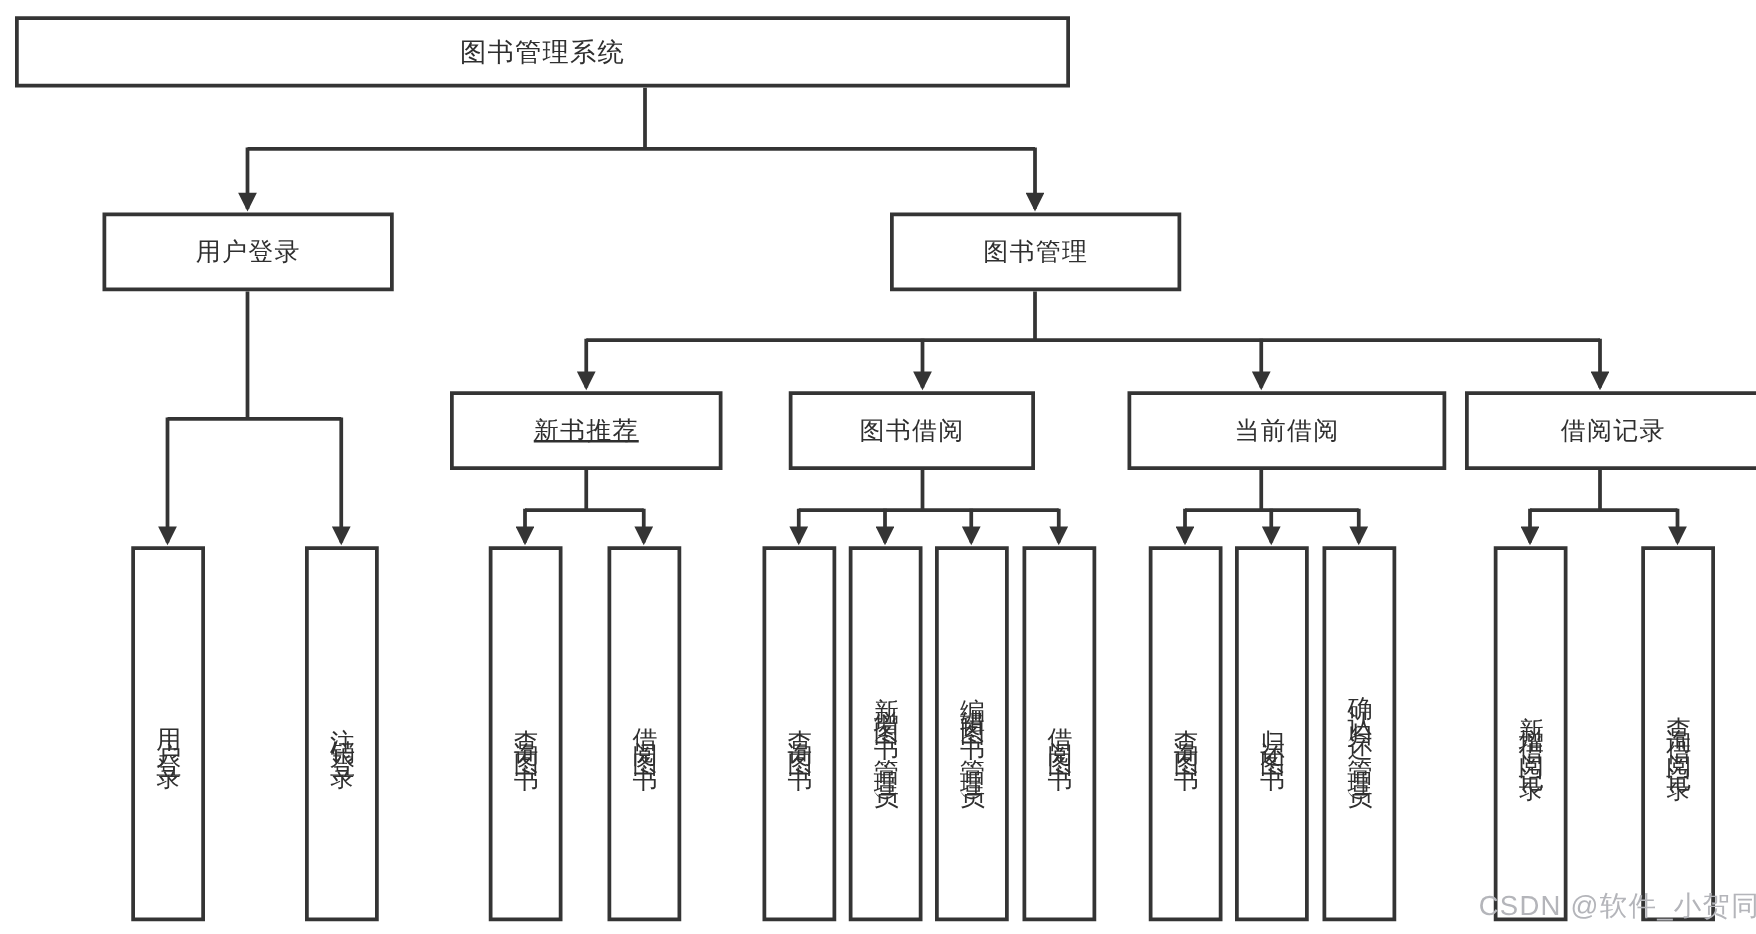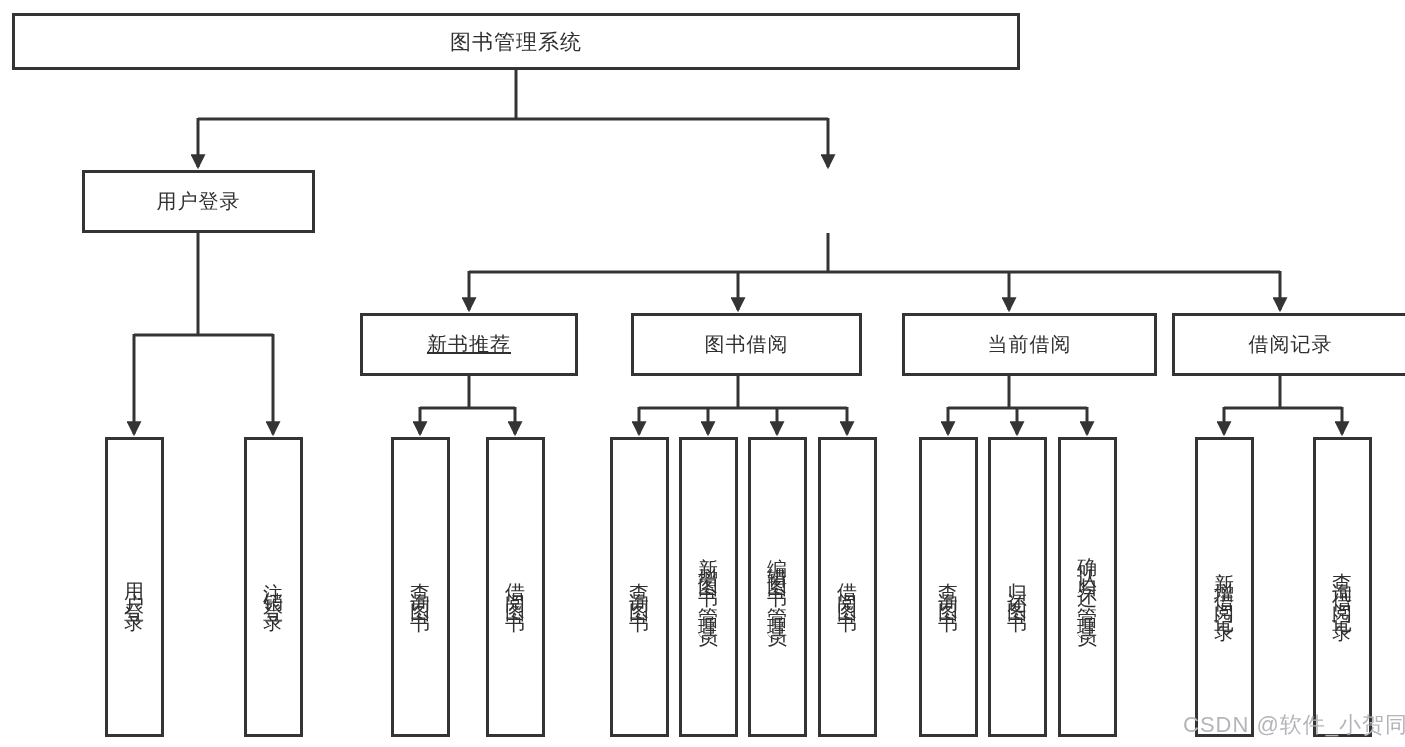--- a/index.html
+++ b/index.html
@@ -49,26 +49,26 @@
   .v-label {
     writing-mode: vertical-rl;
     text-orientation: mixed;
     font-size: 20px;
     line-height: 1;
     letter-spacing: 10px;
     color: #2f2f2f;
     white-space: nowrap;
   }
   
-  .n-root   { left: 12px;   top: 13px;  width: 1008px; height: 57px; }
+  .n-root   { left: 12px;   top: 13px;  width: 844px; height: 57px; }
   .n-l2a    { left: 82px;   top: 170px; width: 233px;  height: 63px; }
   .n-l2b    { left: 712px;  top: 170px; width: 233px;  height: 63px; }
   .n-l3     { top: 313px; height: 63px; }
   .n-l3a    { left: 360px;  width: 218px; text-decoration: underline; }
-  .n-l3b    { left: 631px;  width: 231px; }
+  .n-l3b    { left: 631px;  width: 197px; }
   .n-l3c    { left: 902px;  width: 255px; }
   .n-l3d    { left: 1172px; width: 237px; }
   .leaf     { top: 437px; height: 300px; width: 59px; }
   .lf1  { left: 105px; }
   .lf2  { left: 244px; }
   .lf3  { left: 391px; }
   .lf4  { left: 486px; }
   .lf5  { left: 610px; }
   .lf6  { left: 679px; }
   .lf7  { left: 748px; }
@@ -142,20 +142,23 @@
     <path class="cline" d="M1342,407 L1342,434" marker-end="url(#arrow)"></path>
   </svg>
 
   <div class="node n-root">
     <span class="h-label root-label">图书管理系统</span>
   </div>
 
   <div class="node n-l2a">
     <span class="h-label">用户登录</span>
   </div>
+  <div class="node n-l2b">
+    <span class="h-label">图书管理</span>
+  </div>
 
   <div class="node n-l3 n-l3a">
     <span class="h-label">新书推荐</span>
   </div>
   <div class="node n-l3 n-l3b">
     <span class="h-label">图书借阅</span>
   </div>
   <div class="node n-l3 n-l3c">
     <span class="h-label">当前借阅</span>
   </div>

